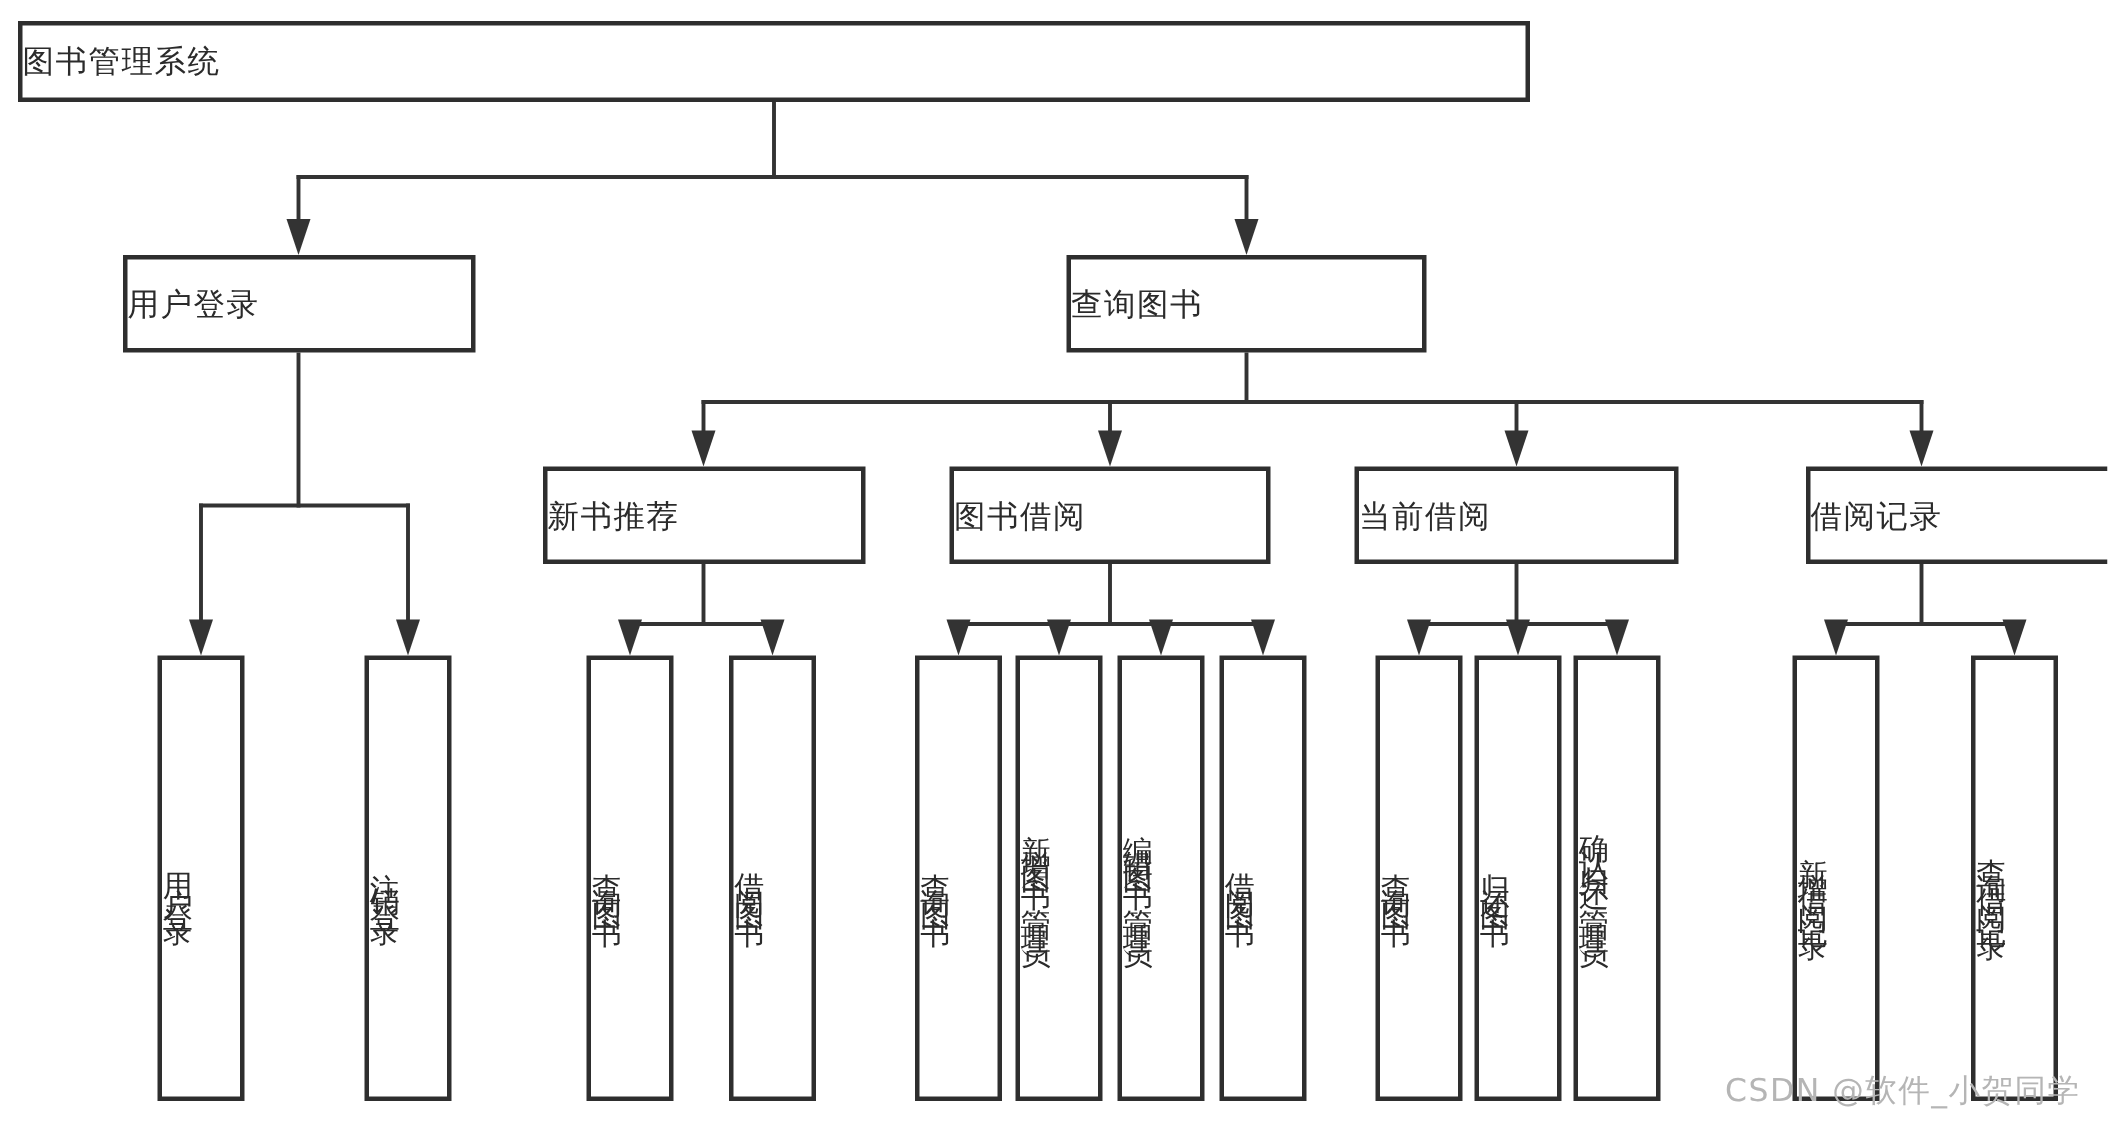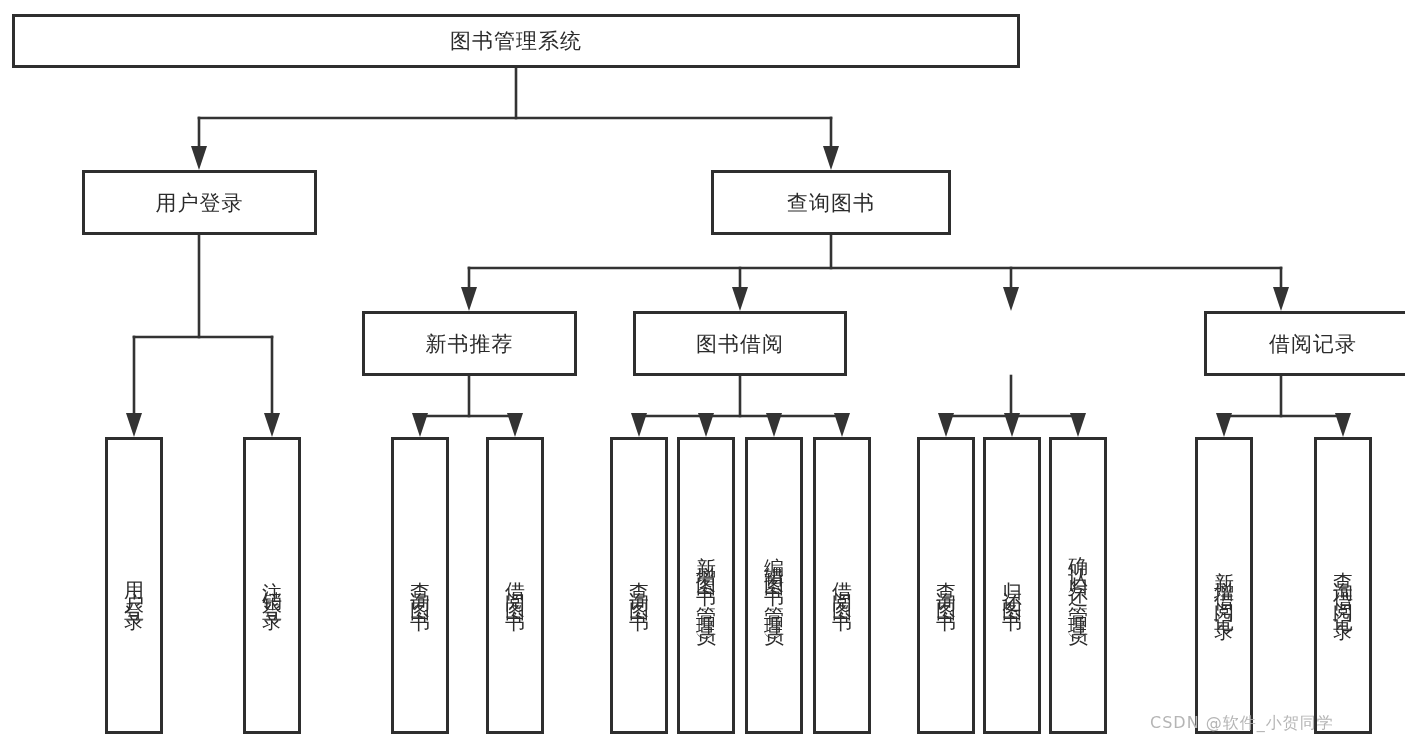--- a/index.html
+++ b/index.html
@@ -11,21 +11,21 @@
     font-family: "DejaVu Sans", sans-serif;
     overflow: hidden;
   }
   .box {
     position: absolute;
     box-sizing: border-box;
     border: 3px solid #2e2e2e;
     background: #ffffff;
     display: flex;
     align-items: center;
-    justify-content: center;
+    justify-content: flex-start;
     color: #2b2b2b;
   }
   .hl {
     font-size: 21px;
     letter-spacing: 1px;
     white-space: nowrap;
   }
   .leaf .vl {
     writing-mode: vertical-rl;
     text-orientation: mixed;
@@ -35,21 +35,21 @@
   }
   #wires {
     position: absolute;
     left: 0; top: 0;
     pointer-events: none;
   }
   .watermark {
     position: absolute;
     left: 1150px;
     top: 713px;
-    font-size: 16px;
+    font-size: 21px;
     letter-spacing: 1px;
     color: #b5b5b5;
     white-space: nowrap;
     z-index: 5;
   }
 </style>
 </head>
 <body>
 
 <div class="stage">
@@ -119,20 +119,23 @@
   <div class="box" style="left:711px; top:170px; width:240px; height:65px;">
     <span class="hl">查询图书</span>
   </div>
 
   <div class="box" style="left:362px; top:311px; width:215px; height:65px;">
     <span class="hl">新书推荐</span>
   </div>
   <div class="box" style="left:633px; top:311px; width:214px; height:65px;">
     <span class="hl">图书借阅</span>
   </div>
+  <div class="box" style="left:903px; top:311px; width:216px; height:65px;">
+    <span class="hl">当前借阅</span>
+  </div>
   <div class="box" style="left:1204px; top:311px; width:218px; height:65px;">
     <span class="hl">借阅记录</span>
   </div>
 
   <div class="box leaf" style="left:105px; top:437px; width:58px; height:297px;">
     <span class="vl">用户登录</span>
   </div>
   <div class="box leaf" style="left:243px; top:437px; width:58px; height:297px;">
     <span class="vl">注销登录</span>
   </div>

